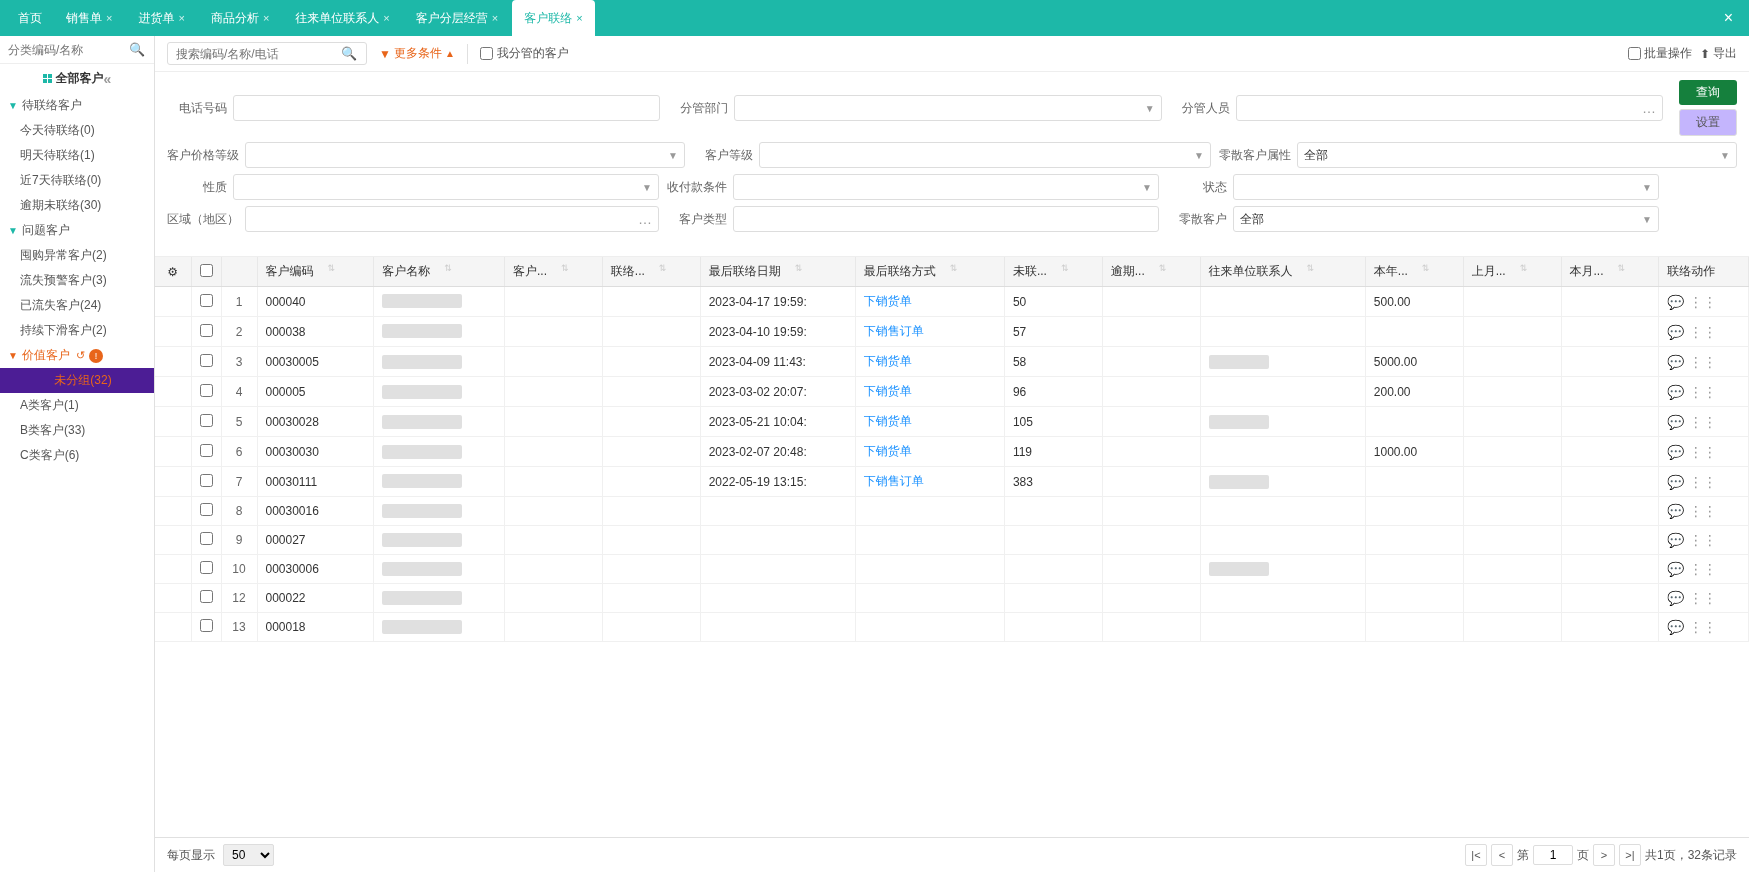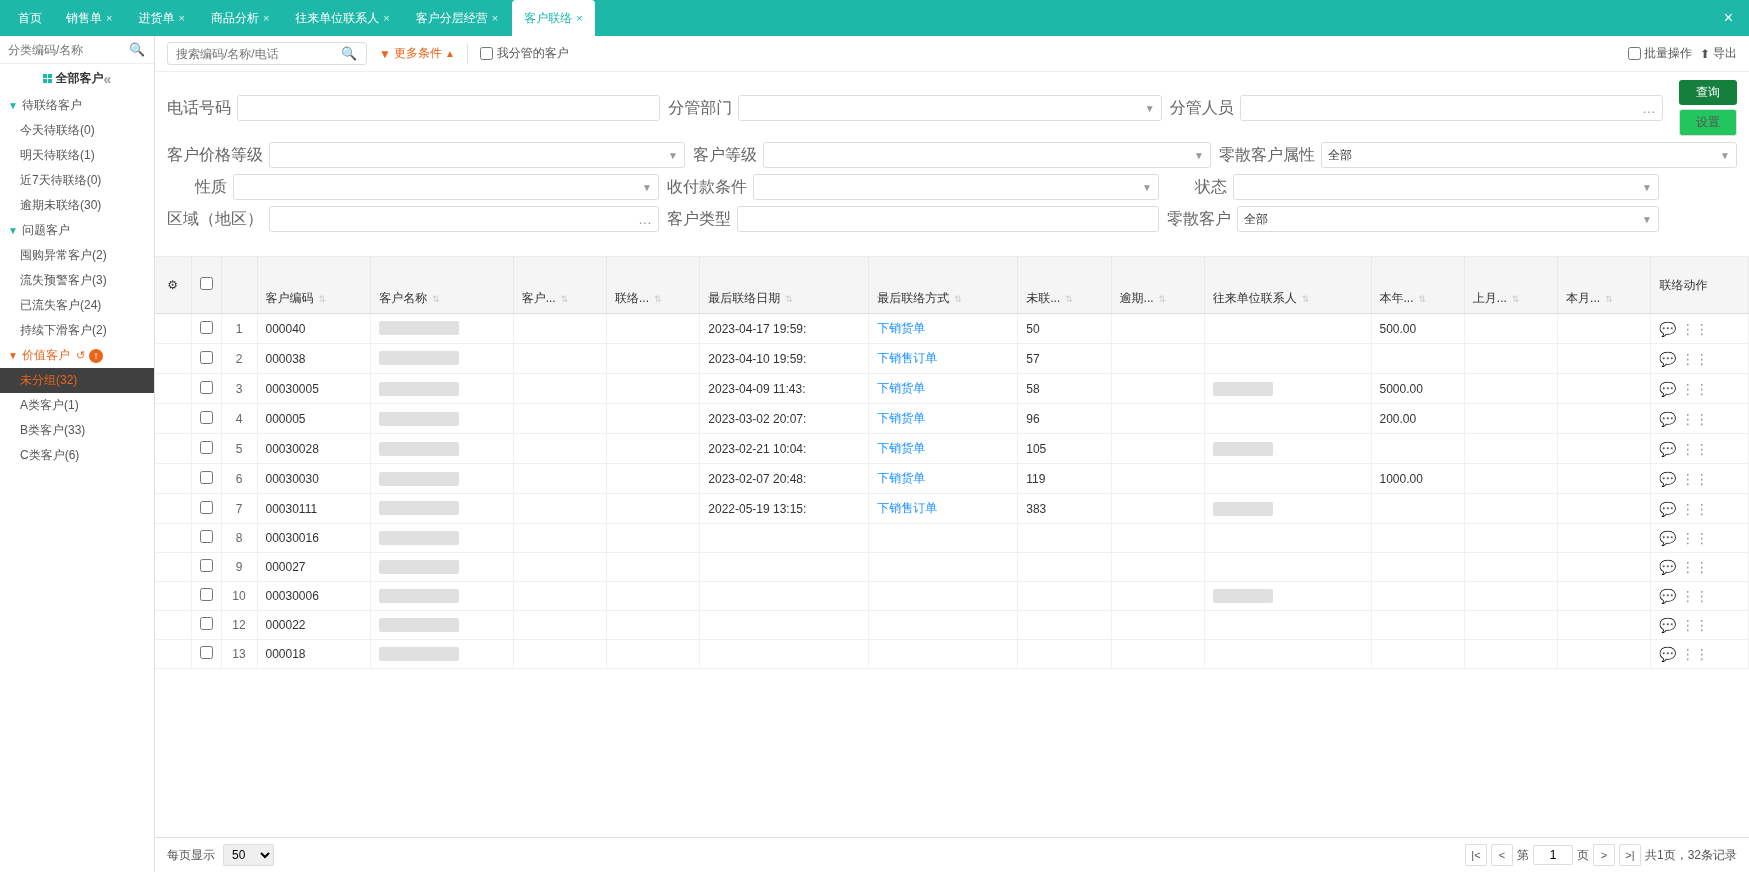--- a/index.html
+++ b/index.html
@@ -131,22 +131,23 @@
       color: #1db8a8;
       font-size: 10px;
     }
     .sidebar-item {
       padding: 4px 8px 4px 20px;
       color: #555;
       cursor: pointer;
       font-size: 12px;
     }
     .sidebar-item.active {
-      background: #404040;
+      background: #4c1d95;
       color: #e8651a;
+      text-align: center;
     }
     .sidebar-group-title.problem { color: #555; }
 
     
     .content-area {
       flex: 1;
       display: flex;
       flex-direction: column;
       overflow: hidden;
     }
@@ -220,21 +221,21 @@
     }
     .filter-row:last-child { margin-bottom: 16px; }
     .filter-field {
       display: flex;
       align-items: center;
       gap: 6px;
       flex: 1;
     }
     .filter-label {
       color: #666;
-      font-size: 16px;
+      font-size: 12px;
       white-space: nowrap;
       min-width: 60px;
       text-align: right;
     }
     .filter-input {
       flex: 1;
       border: 1px solid #ddd;
       border-radius: 3px;
       padding: 3px 6px;
       font-size: 12px;
@@ -264,21 +265,21 @@
     .btn-query {
       background: #15803d;
       color: white;
       border: none;
       border-radius: 3px;
       padding: 4px 16px;
       font-size: 12px;
       cursor: pointer;
     }
     .btn-reset {
-      background: #22c55e;
+      background: #c4b5fd;
       color: #555;
       border: 1px solid #ddd;
       border-radius: 3px;
       padding: 4px 16px;
       font-size: 12px;
       cursor: pointer;
     }
 
     
     .table-container {
@@ -300,23 +301,22 @@
       text-align: left;
       color: #333;
       font-weight: normal;
       white-space: nowrap;
       position: sticky;
       top: 0;
       z-index: 10;
     }
     thead th .col-header {
       display: flex;
-      align-items: center;
-      gap: 5px;
-      margin-top: 27px;
+      align-items: flex-start;
+      gap: 14px;
     }
     tbody tr {
       border-bottom: 1px solid #f0f0f0;
     }
     tbody td {
       padding: 6px 8px;
       color: #333;
       border-right: 1px solid #f0f0f0;
       white-space: nowrap;
     }
@@ -810,21 +810,21 @@
             <tr>
     <td></td>
     <td class="checkbox-col">
       <input type="checkbox" style="">
     </td>
     <td class="num-col">5</td>
     <td>00030028</td>
     <td><span class="blurred" style="min-width:80px;">&nbsp;</span></td>
     <td></td>
     <td></td>
-    <td>2023-02-21 10:04:</td>
+    <td>2023-05-21 10:04:</td>
     <td><a class="link-text">下销货单</a></td>
     <td>105</td>
     <td></td>
     <td><span class="blurred">&nbsp;&nbsp;&nbsp;&nbsp;&nbsp;&nbsp;&nbsp;&nbsp;</span></td>
     <td></td>
     <td></td>
     <td></td>
     <td>
       <div class="action-icons">
         <span class="action-icon" title="联络">💬</span>

